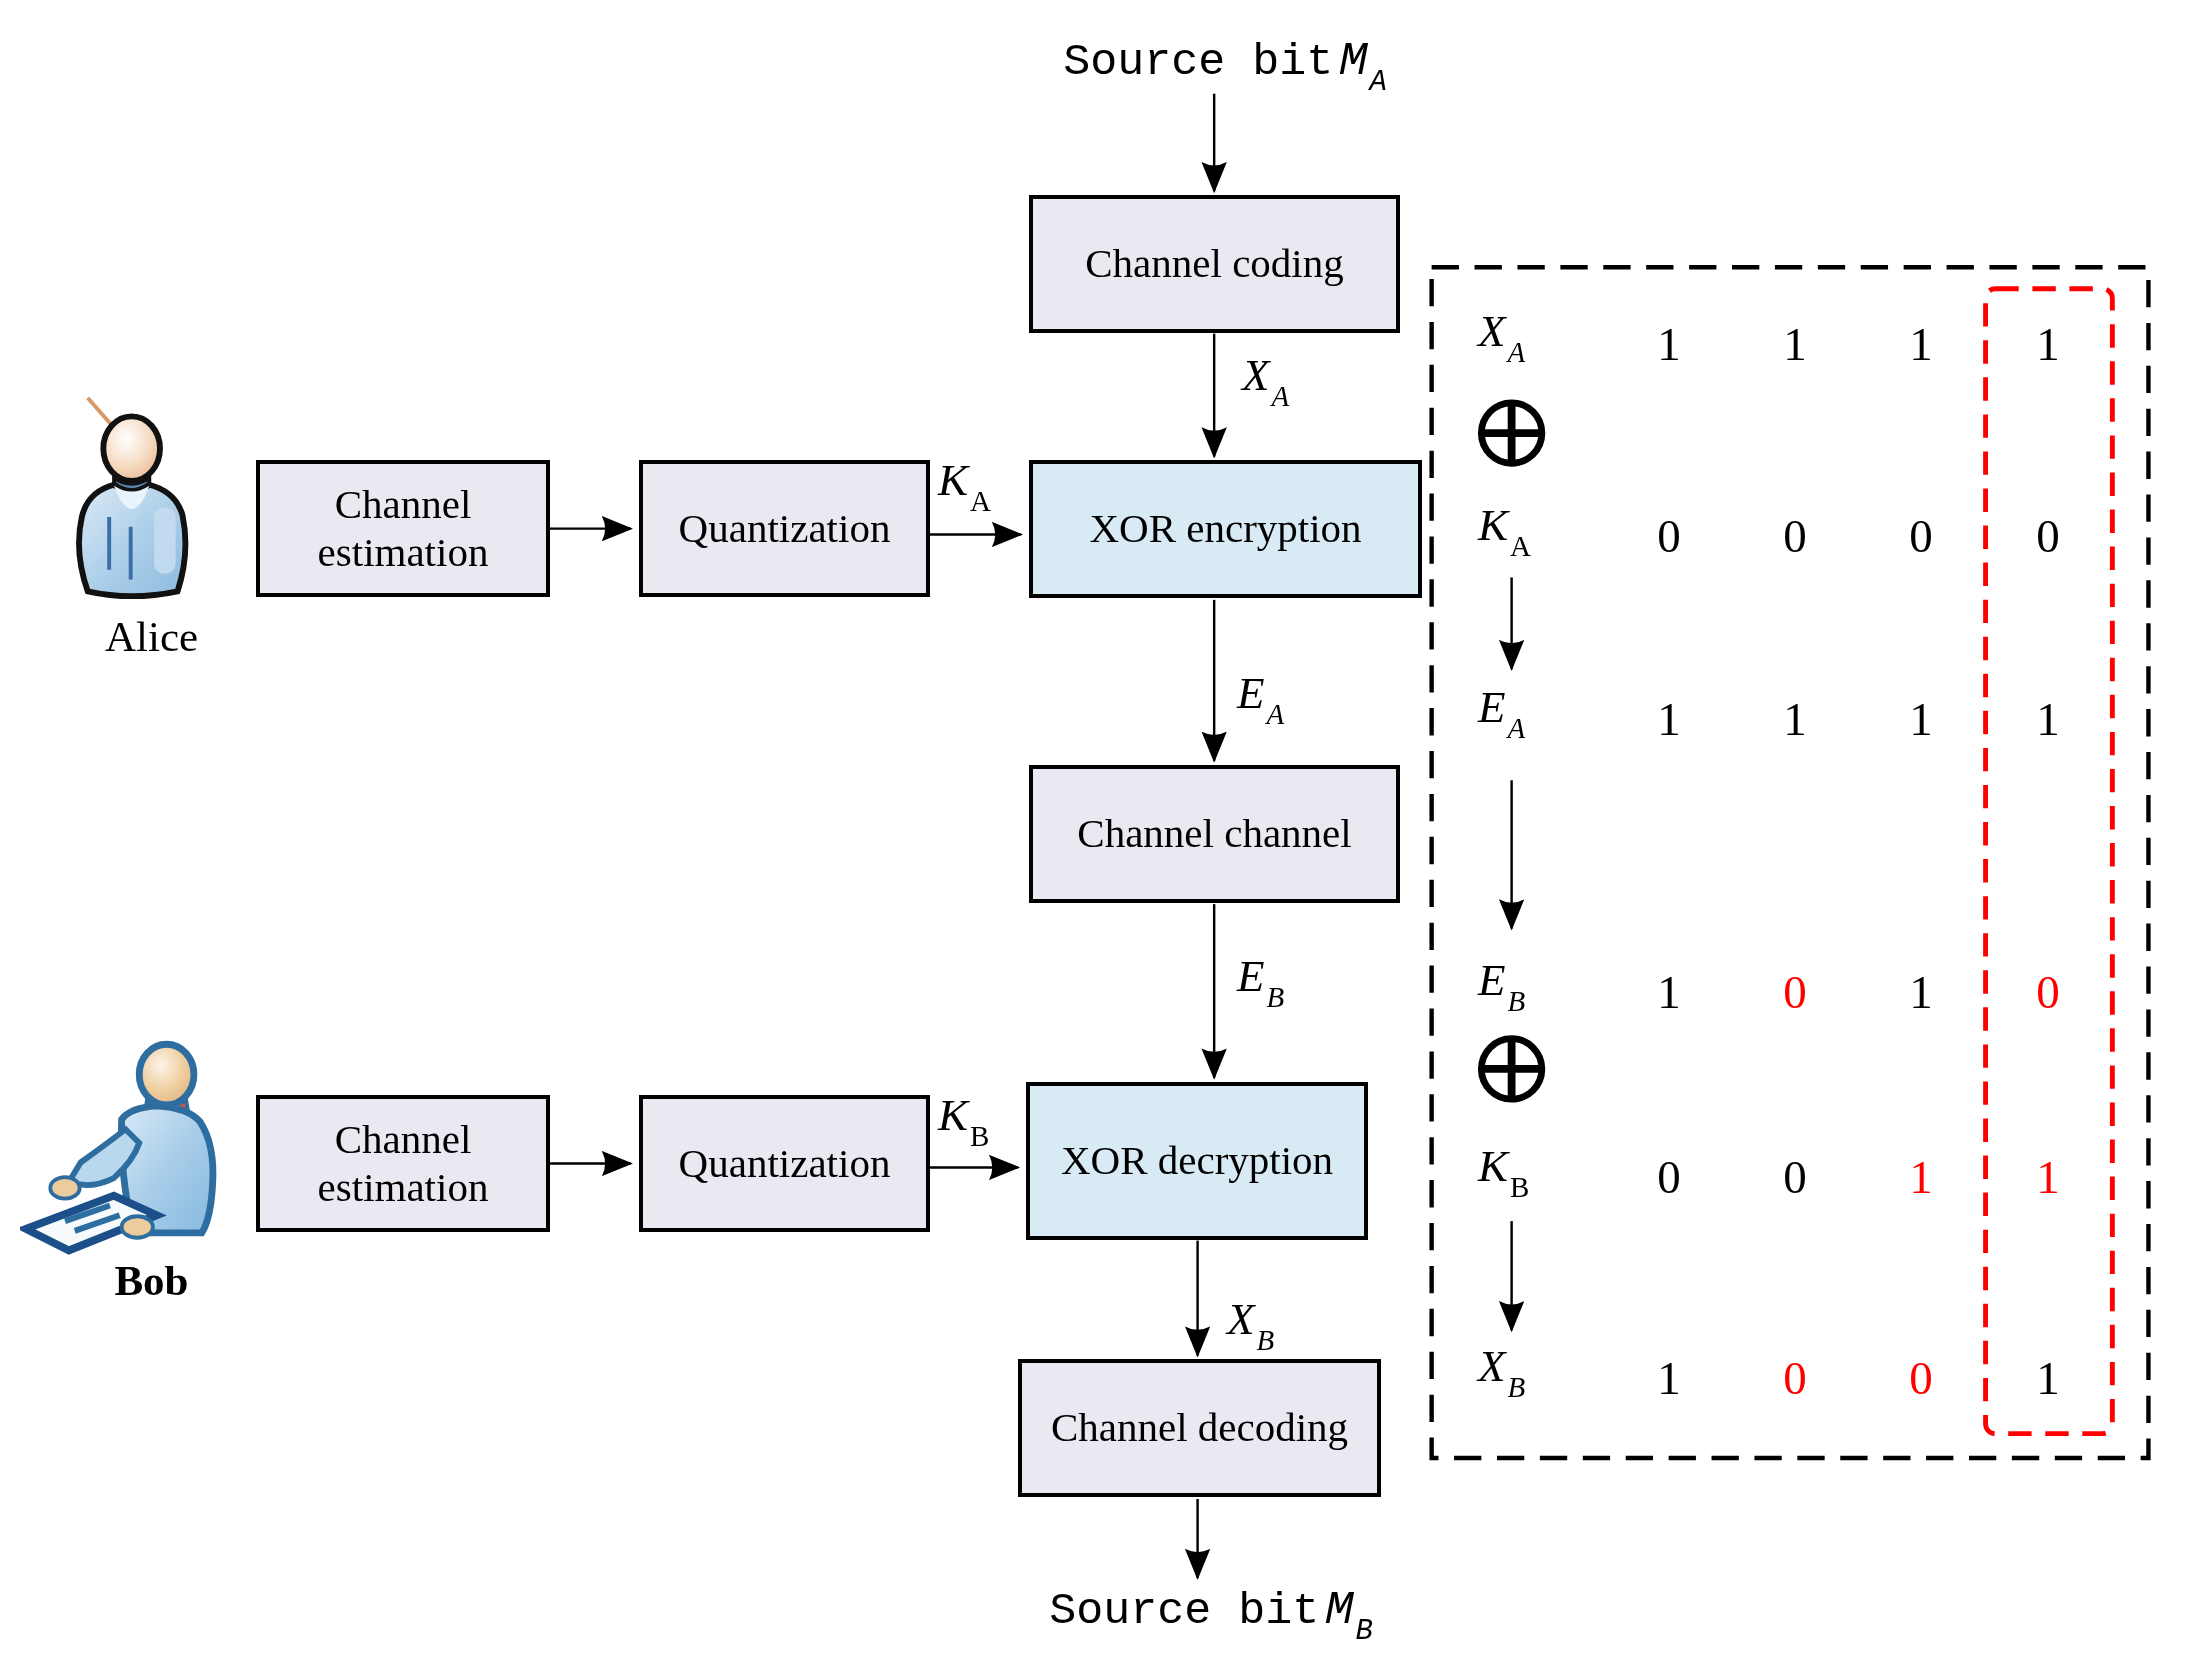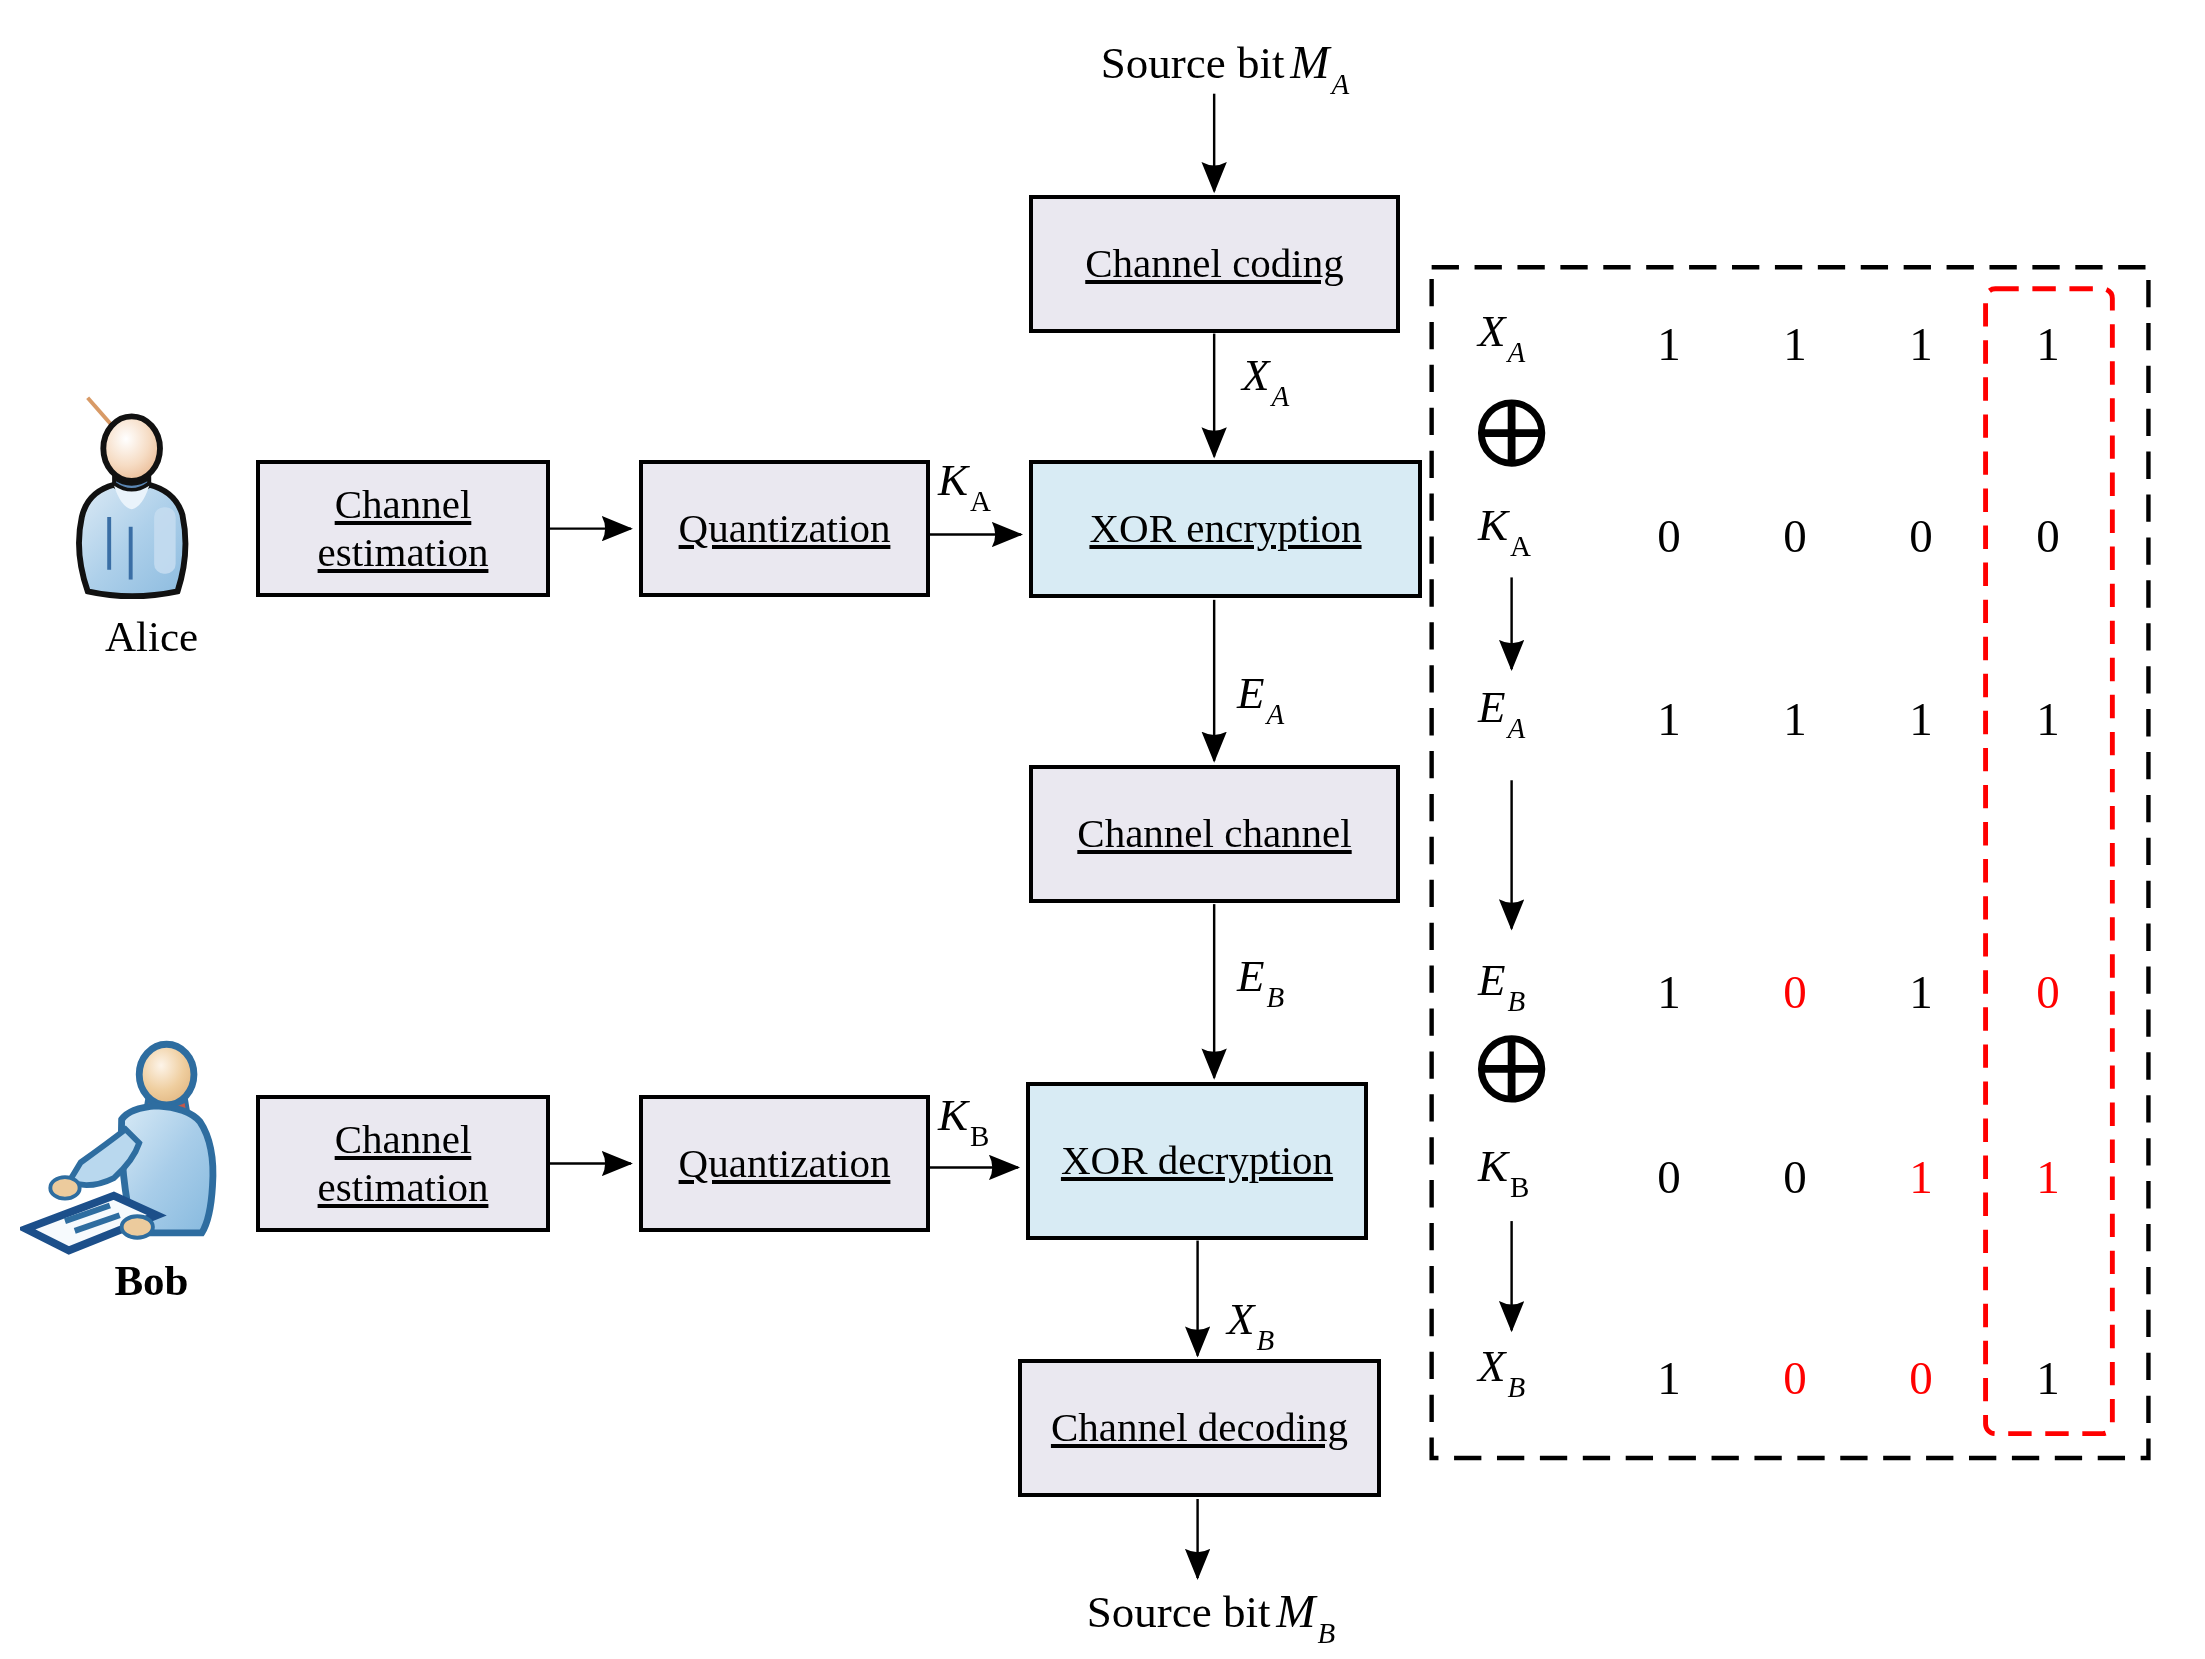--- a/index.html
+++ b/index.html
@@ -6,28 +6,28 @@
   #canvas{
     position:relative;width:2205px;height:1660px;background:#ffffff;overflow:hidden;
     font-family:"Liberation Serif","DejaVu Serif",serif;color:#000;
   }
   .abs{position:absolute;}
   svg.overlay{position:absolute;left:0;top:0;}
   
   .box{
     position:absolute;border:4.9px solid #000;background:#EAE8F0;
     display:flex;align-items:center;justify-content:center;text-align:center;
-    font-size:41px;line-height:1.15;box-sizing:border-box;text-decoration:underline;
+    font-size:41px;line-height:1.15;box-sizing:border-box;
   }
   .box.blue{background:#D8EBF4;}
   
   .siglabel{position:absolute;font-size:45px;font-style:italic;white-space:nowrap;}
   .siglabel sub, .mathsub{font-size:29px;font-style:italic;position:relative;top:5.9px;left:2px;}
   sub.rm{font-style:normal;}
-  .srclabel{position:absolute;font-size:45px;white-space:nowrap;text-align:center;}
+  .srclabel{position:absolute;font-size:45px;white-space:nowrap;text-align:center;font-family:Liberation Mono, monospace;}
   .srclabel .mvar{font-style:italic;font-size:47px;padding-left:5.9px;}
   .srclabel sub{font-size:29px;font-style:italic;position:relative;top:5.9px;left:2px;}
   .actorname{position:absolute;font-size:43px;text-align:center;}
   
   .tlabel{position:absolute;font-size:45px;font-style:italic;width:127px;}
   .tcell{position:absolute;font-size:47px;width:68px;text-align:center;line-height:78px;height:78px;}
   .red{color:#FF0000;}
   .blk{color:#000;}
 </style>
 </head>

